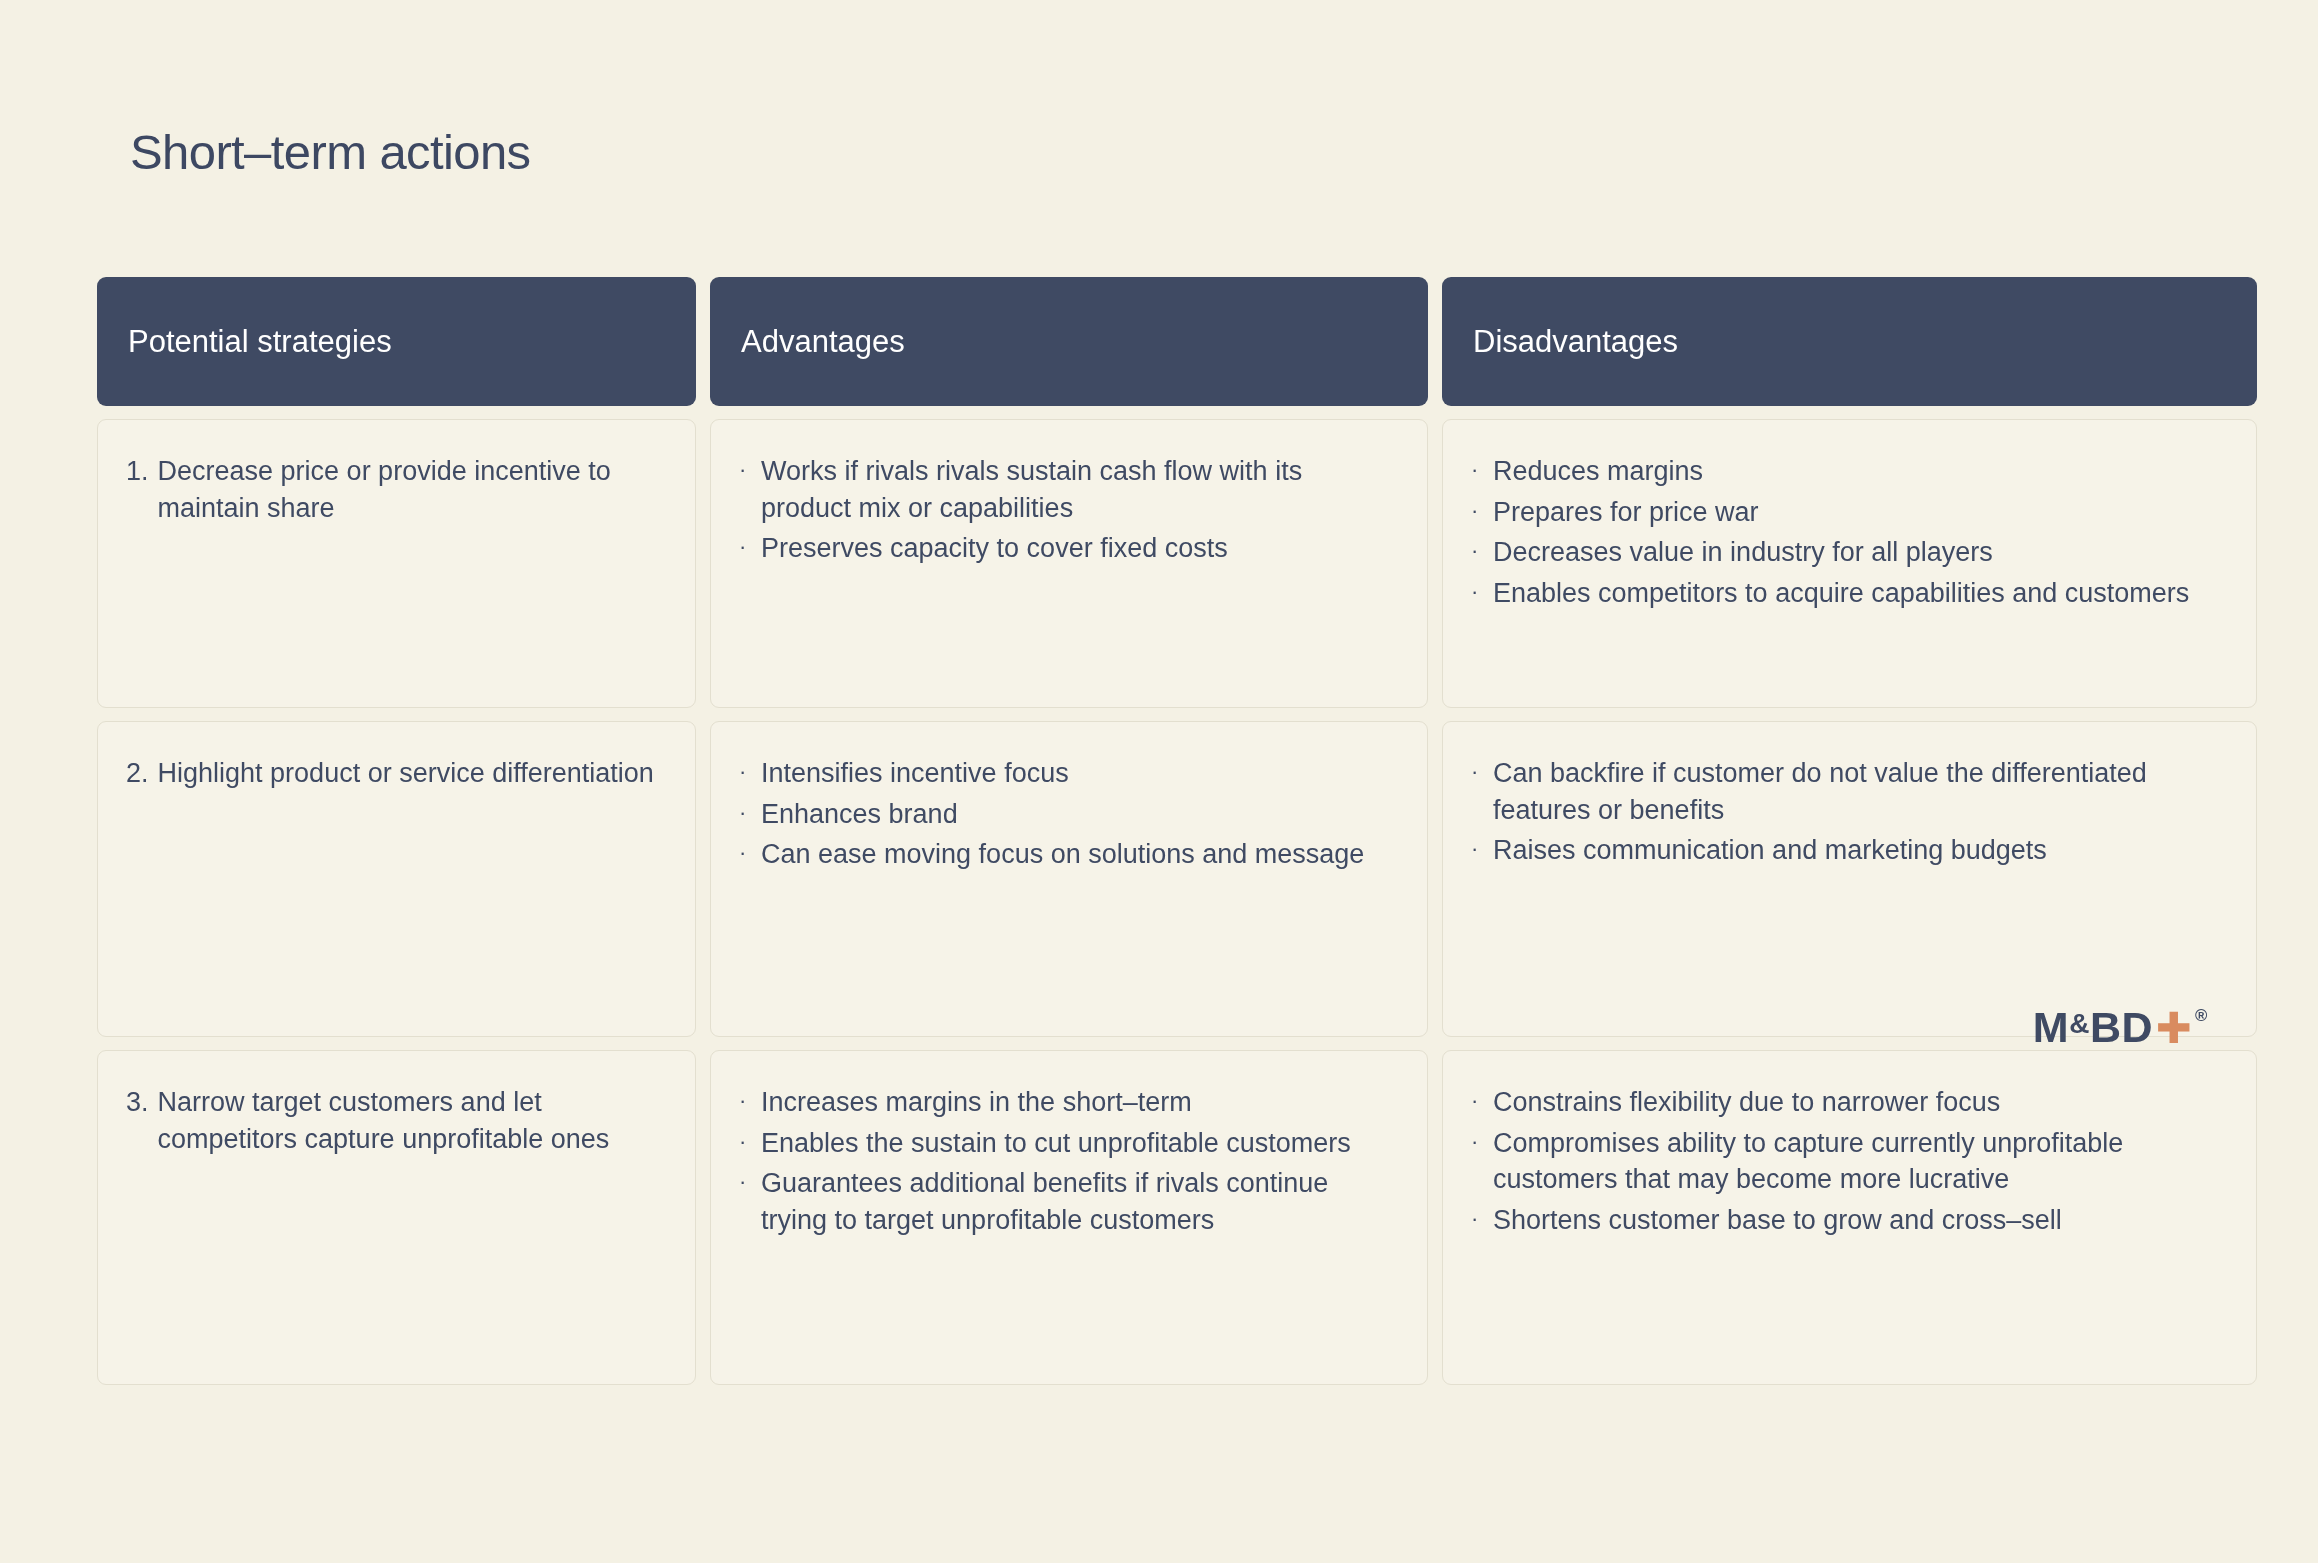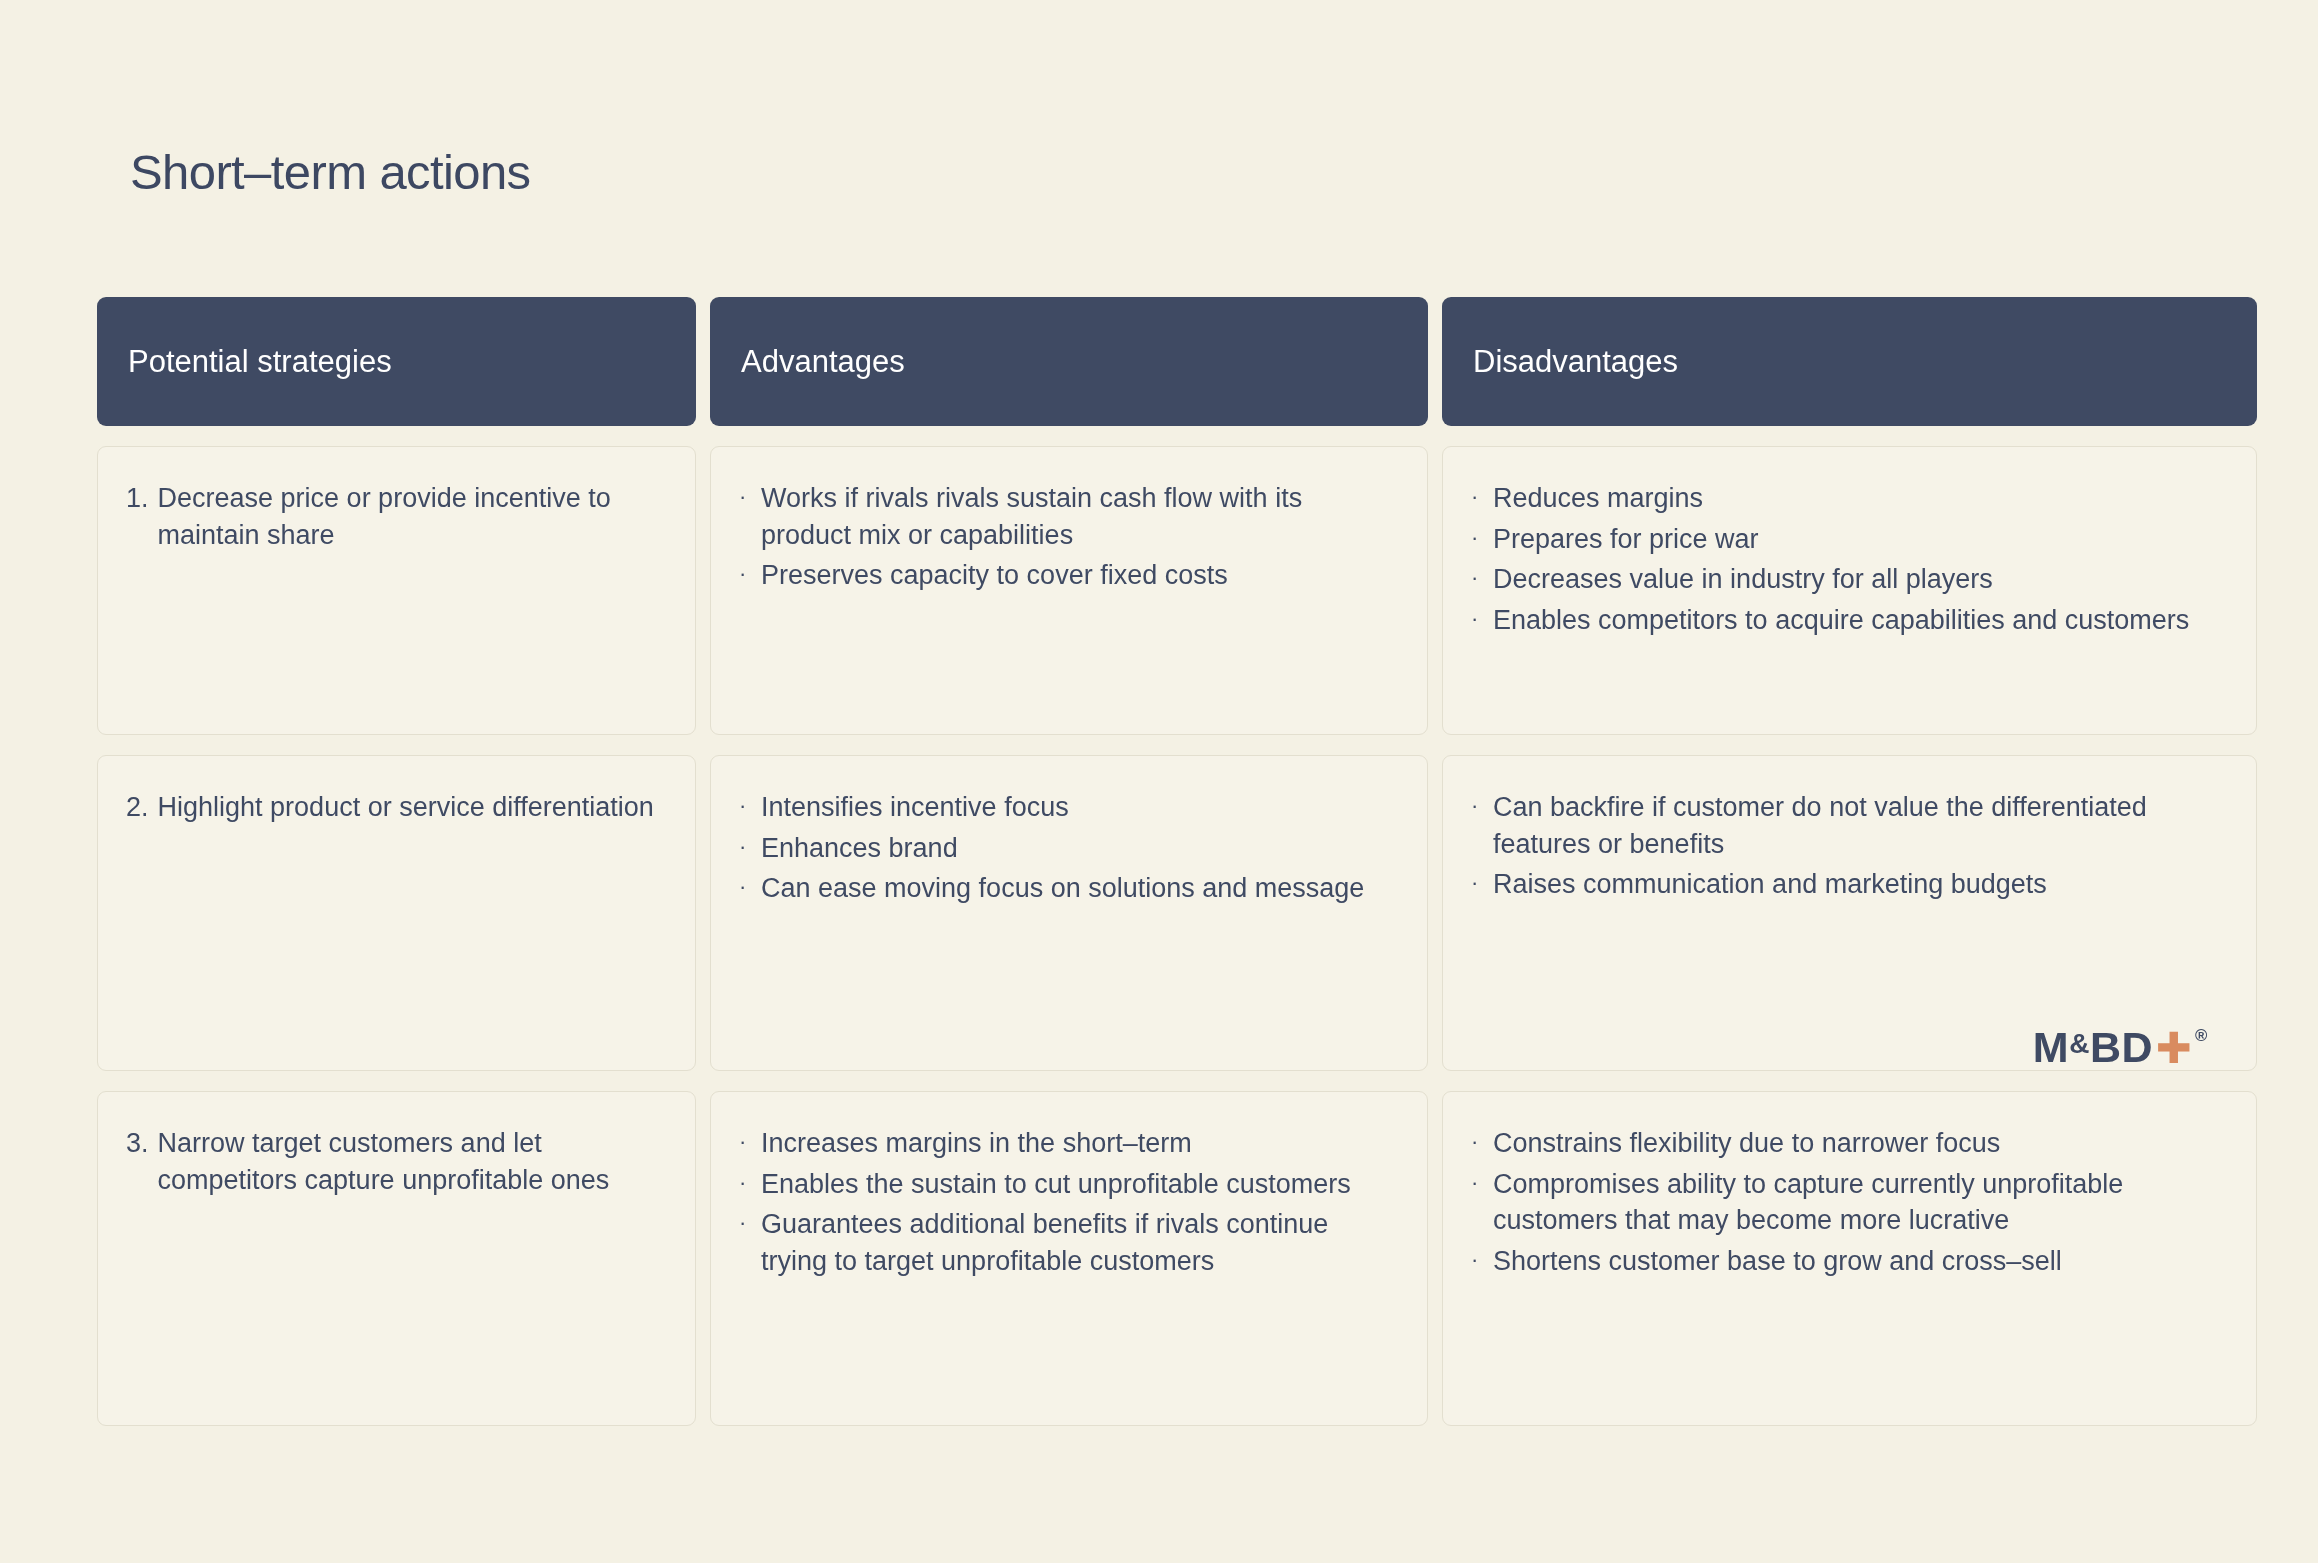--- a/index.html
+++ b/index.html
@@ -13,39 +13,38 @@
     font-family: "Liberation Sans", sans-serif;
     color: #3f4a63;
     overflow: hidden;
   }
   .slide {
     position: relative;
     width: 2319px;
     height: 1120px;
     box-sizing: border-box;
     padding: 16px;
-    margin-top: 20px;
   }
   .title {
     position: absolute;
     left: 130px;
     top: 124px;
     font-size: 49px;
     font-weight: 500;
     letter-spacing: -0.6px;
     color: #3d4862;
   }
   .table {
     position: absolute;
     left: 97px;
     top: 277px;
     width: 2132px;
     display: flex;
     flex-direction: column;
-    gap: 20px;
+    gap: 13px;
   }
   .header-row {
     display: flex;
     gap: 14px;
   }
   .header-cell {
     background: #3f4a63;
     border-radius: 9px;
     height: 129px;
     display: flex;

